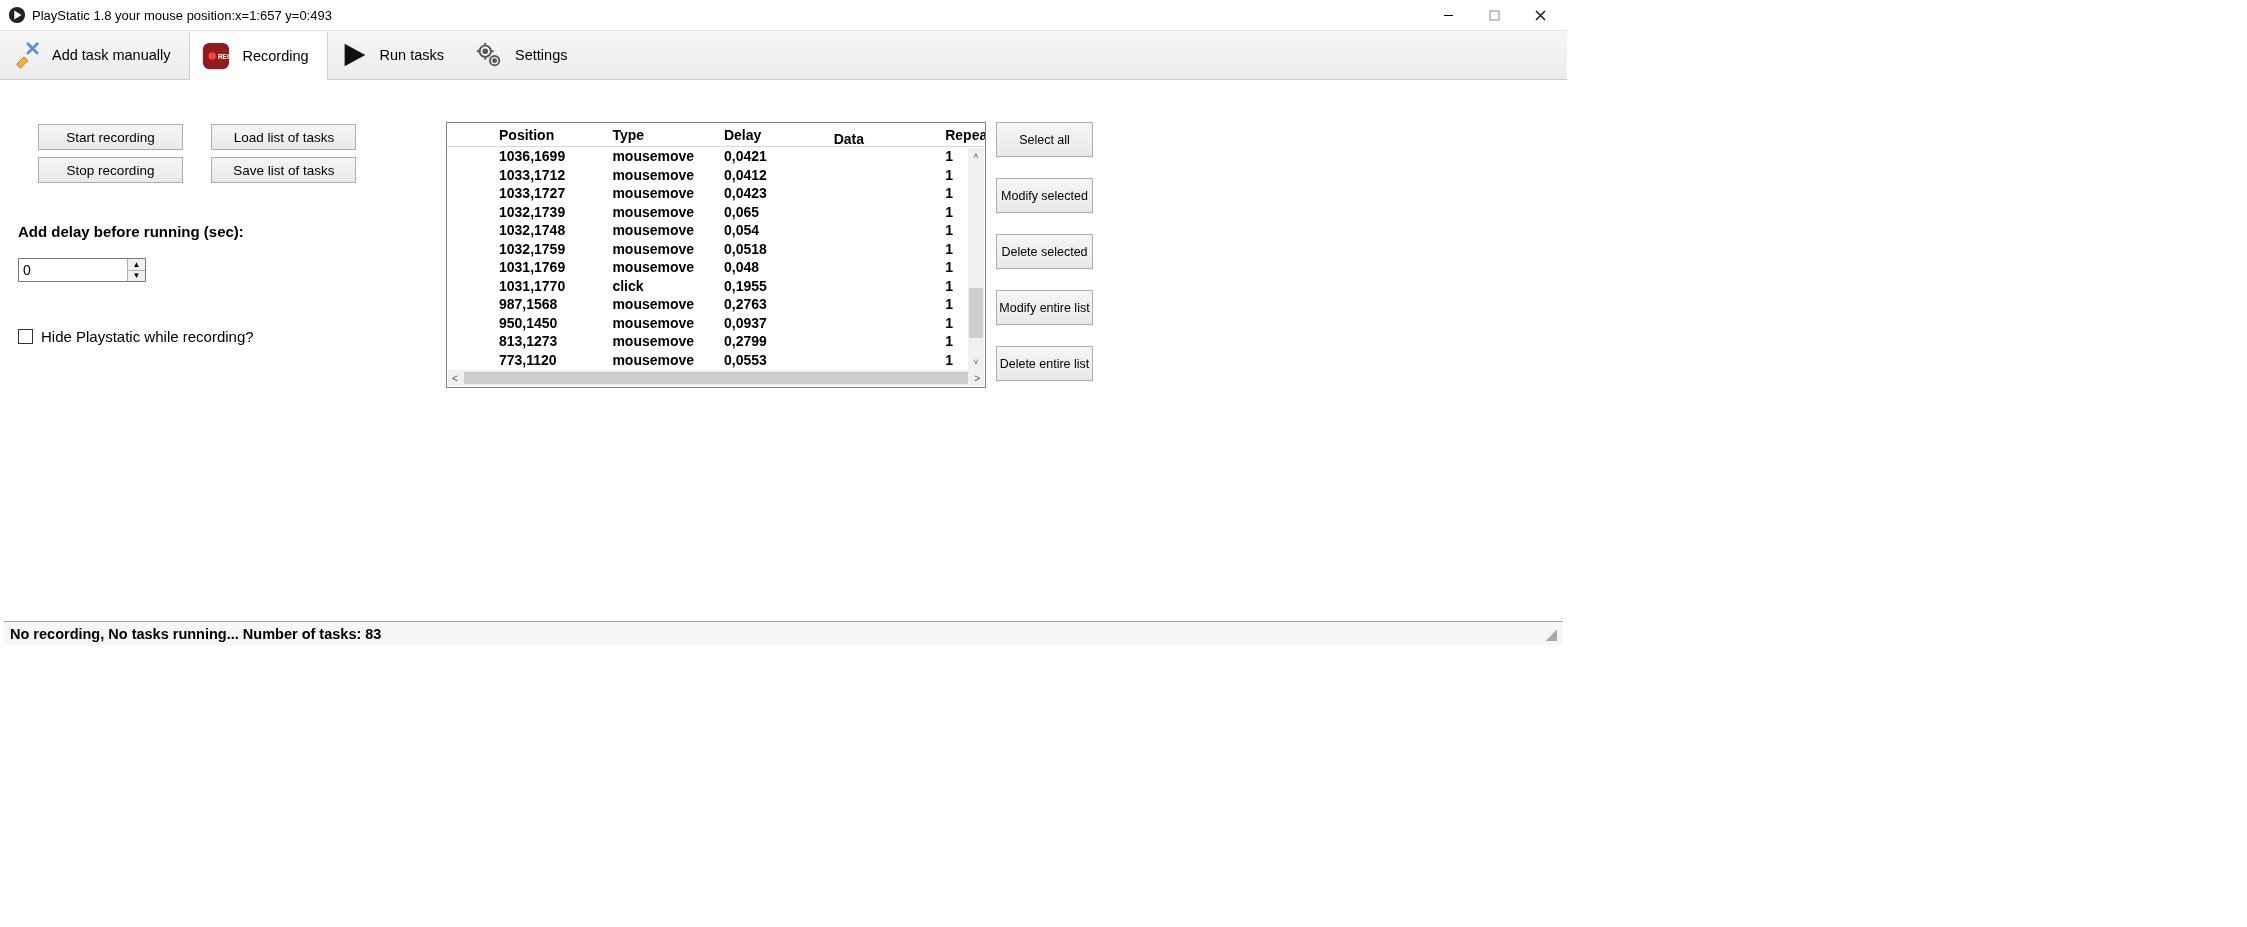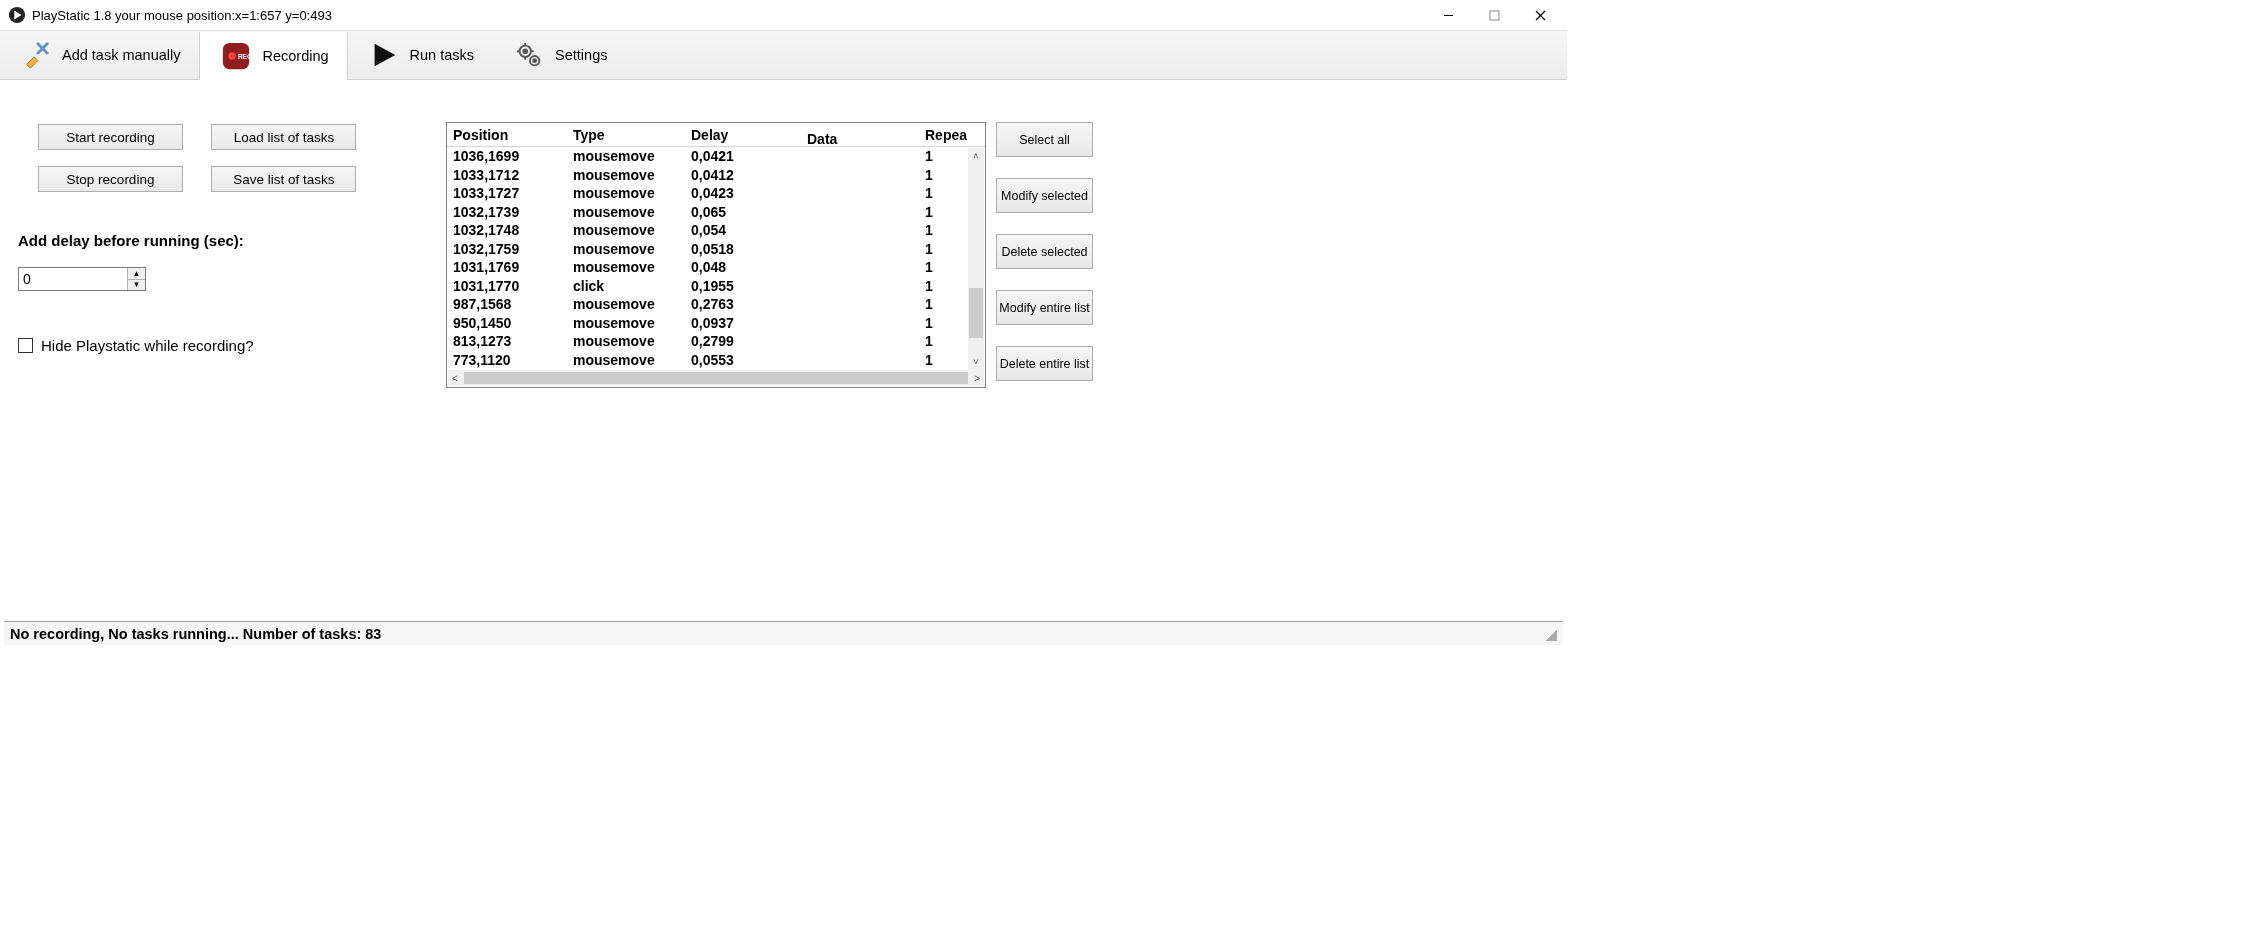--- a/index.html
+++ b/index.html
@@ -10,45 +10,45 @@
   .titlebar { height:30px; display:flex; align-items:center; background:#fff; padding:9px 4px; }
   .title-icon { width:18px; height:18px; margin:0 6px 0 4px; display:flex; align-items:center; justify-content:center; }
   .title-icon svg { width:18px; height:18px; }
   .title-text { font-size:13px; flex:0 0 auto; }
   .title-spacer { flex:1; }
   .win-btn { width:46px; height:30px; display:flex; align-items:center; justify-content:center; }
   .win-btn svg { width:11px; height:11px; }
 
   
   .toolbar { height:50px; background:linear-gradient(#f6f6f6,#ececec); border-top:1px solid #e3e3e3; border-bottom:1px solid #d0d0d0; display:flex; align-items:stretch; }
-  .tab { display:flex; align-items:center; padding:0 18px 0 20px; font-size:14.5px; cursor:default; border-right:1px solid transparent;justify-content:space-between; }
+  .tab { display:flex; align-items:center; padding:0 18px 0 10px; font-size:14.5px; cursor:default; border-right:1px solid transparent;justify-content:space-between; }
   .tab.active { background:#fff; border-left:1px solid #d0d0d0; border-right:1px solid #d0d0d0; position:relative; top:1px; }
   .tab .ticon { width:32px; height:32px; margin-right:10px; display:flex; align-items:center; justify-content:center; }
   .tab .ticon svg { width:30px; height:30px; }
 
   
   .content { position:absolute; top:80px; left:0; right:0; bottom:30px; }
   .left-panel { position:absolute; left:18px; top:44px; width:420px; }
   .btn { width:145px; height:26px; background:linear-gradient(#f5f5f5,#e9e9e9); border:1px solid #adadad; font-size:13.5px; display:inline-flex; align-items:center; justify-content:center; cursor:default; }
-  .btn-row { margin-bottom:16px;padding-left:20px; }
+  .btn-row { margin-bottom:7px;padding-left:20px; }
   .btn-row .btn + .btn { margin-left:24px; }
   .section-label { font-weight:bold; font-size:15px; margin-top:40px; margin-bottom:18px; }
   .spinner { display:inline-flex; align-items:center; border:1px solid #7a7a7a; height:24px; }
   .spinner input { width:108px; height:22px; border:none; padding:0 4px; font-size:14px; outline:none; }
   .spinner .arrows { width:18px; height:22px; border-left:1px solid #b0b0b0; display:flex; flex-direction:column; }
   .spinner .arrows div { flex:1; display:flex; align-items:center; justify-content:center; font-size:8px; background:#f0f0f0; }
   .spinner .arrows div:first-child { border-bottom:1px solid #b0b0b0; }
   .check-row { margin-top:46px; display:flex; align-items:center; font-weight:normal; font-size:15px; }
   .check-row .cb { width:15px; height:15px; border:1.5px solid #333; margin-right:8px; }
 
   
   .table-wrap { position:absolute; left:446px; top:42px; width:540px; height:266px; border:1px solid #828282; background:#fff; }
   .table-head { display:flex; height:24px; align-items:center; border-bottom:1px solid #d8d8d8; font-weight:bold; font-size:14px; }
   .col { padding:0 6px; overflow:hidden; white-space:nowrap; }
-  .c0{width:120px;} .c1{width:118px;} .c2{width:116px;} .c3{width:118px;margin-top:9px;} .c4{width:48px;}
+  .c0{width:120px;margin-left:46px;} .c1{width:118px;} .c2{width:116px;} .c3{width:118px;margin-top:9px;} .c4{width:48px;}
   .table-body { height:224px; overflow:hidden; font-weight:bold; font-size:14px; }
   .trow { display:flex; height:18.5px; align-items:center; }
   .vscroll { position:absolute; right:1px; top:25px; bottom:17px; width:16px; background:#f0f0f0; }
   .vscroll .up, .vscroll .down { position:absolute; left:0; right:0; height:16px; display:flex; align-items:center; justify-content:center; font-size:9px; color:#555; background:#f0f0f0; }
   .vscroll .up{top:0;} .vscroll .down{bottom:0;}
   .vscroll .thumb { position:absolute; left:1px; right:1px; top:140px; height:50px; background:#cdcdcd; }
   .hscroll { position:absolute; left:1px; right:1px; bottom:1px; height:16px; background:#f0f0f0; display:flex; align-items:center; justify-content:space-between; padding:0 4px; font-size:10px; color:#555; }
   .hscroll .track { position:absolute; left:16px; right:16px; top:2px; bottom:2px; background:#cdcdcd; }
 
   

